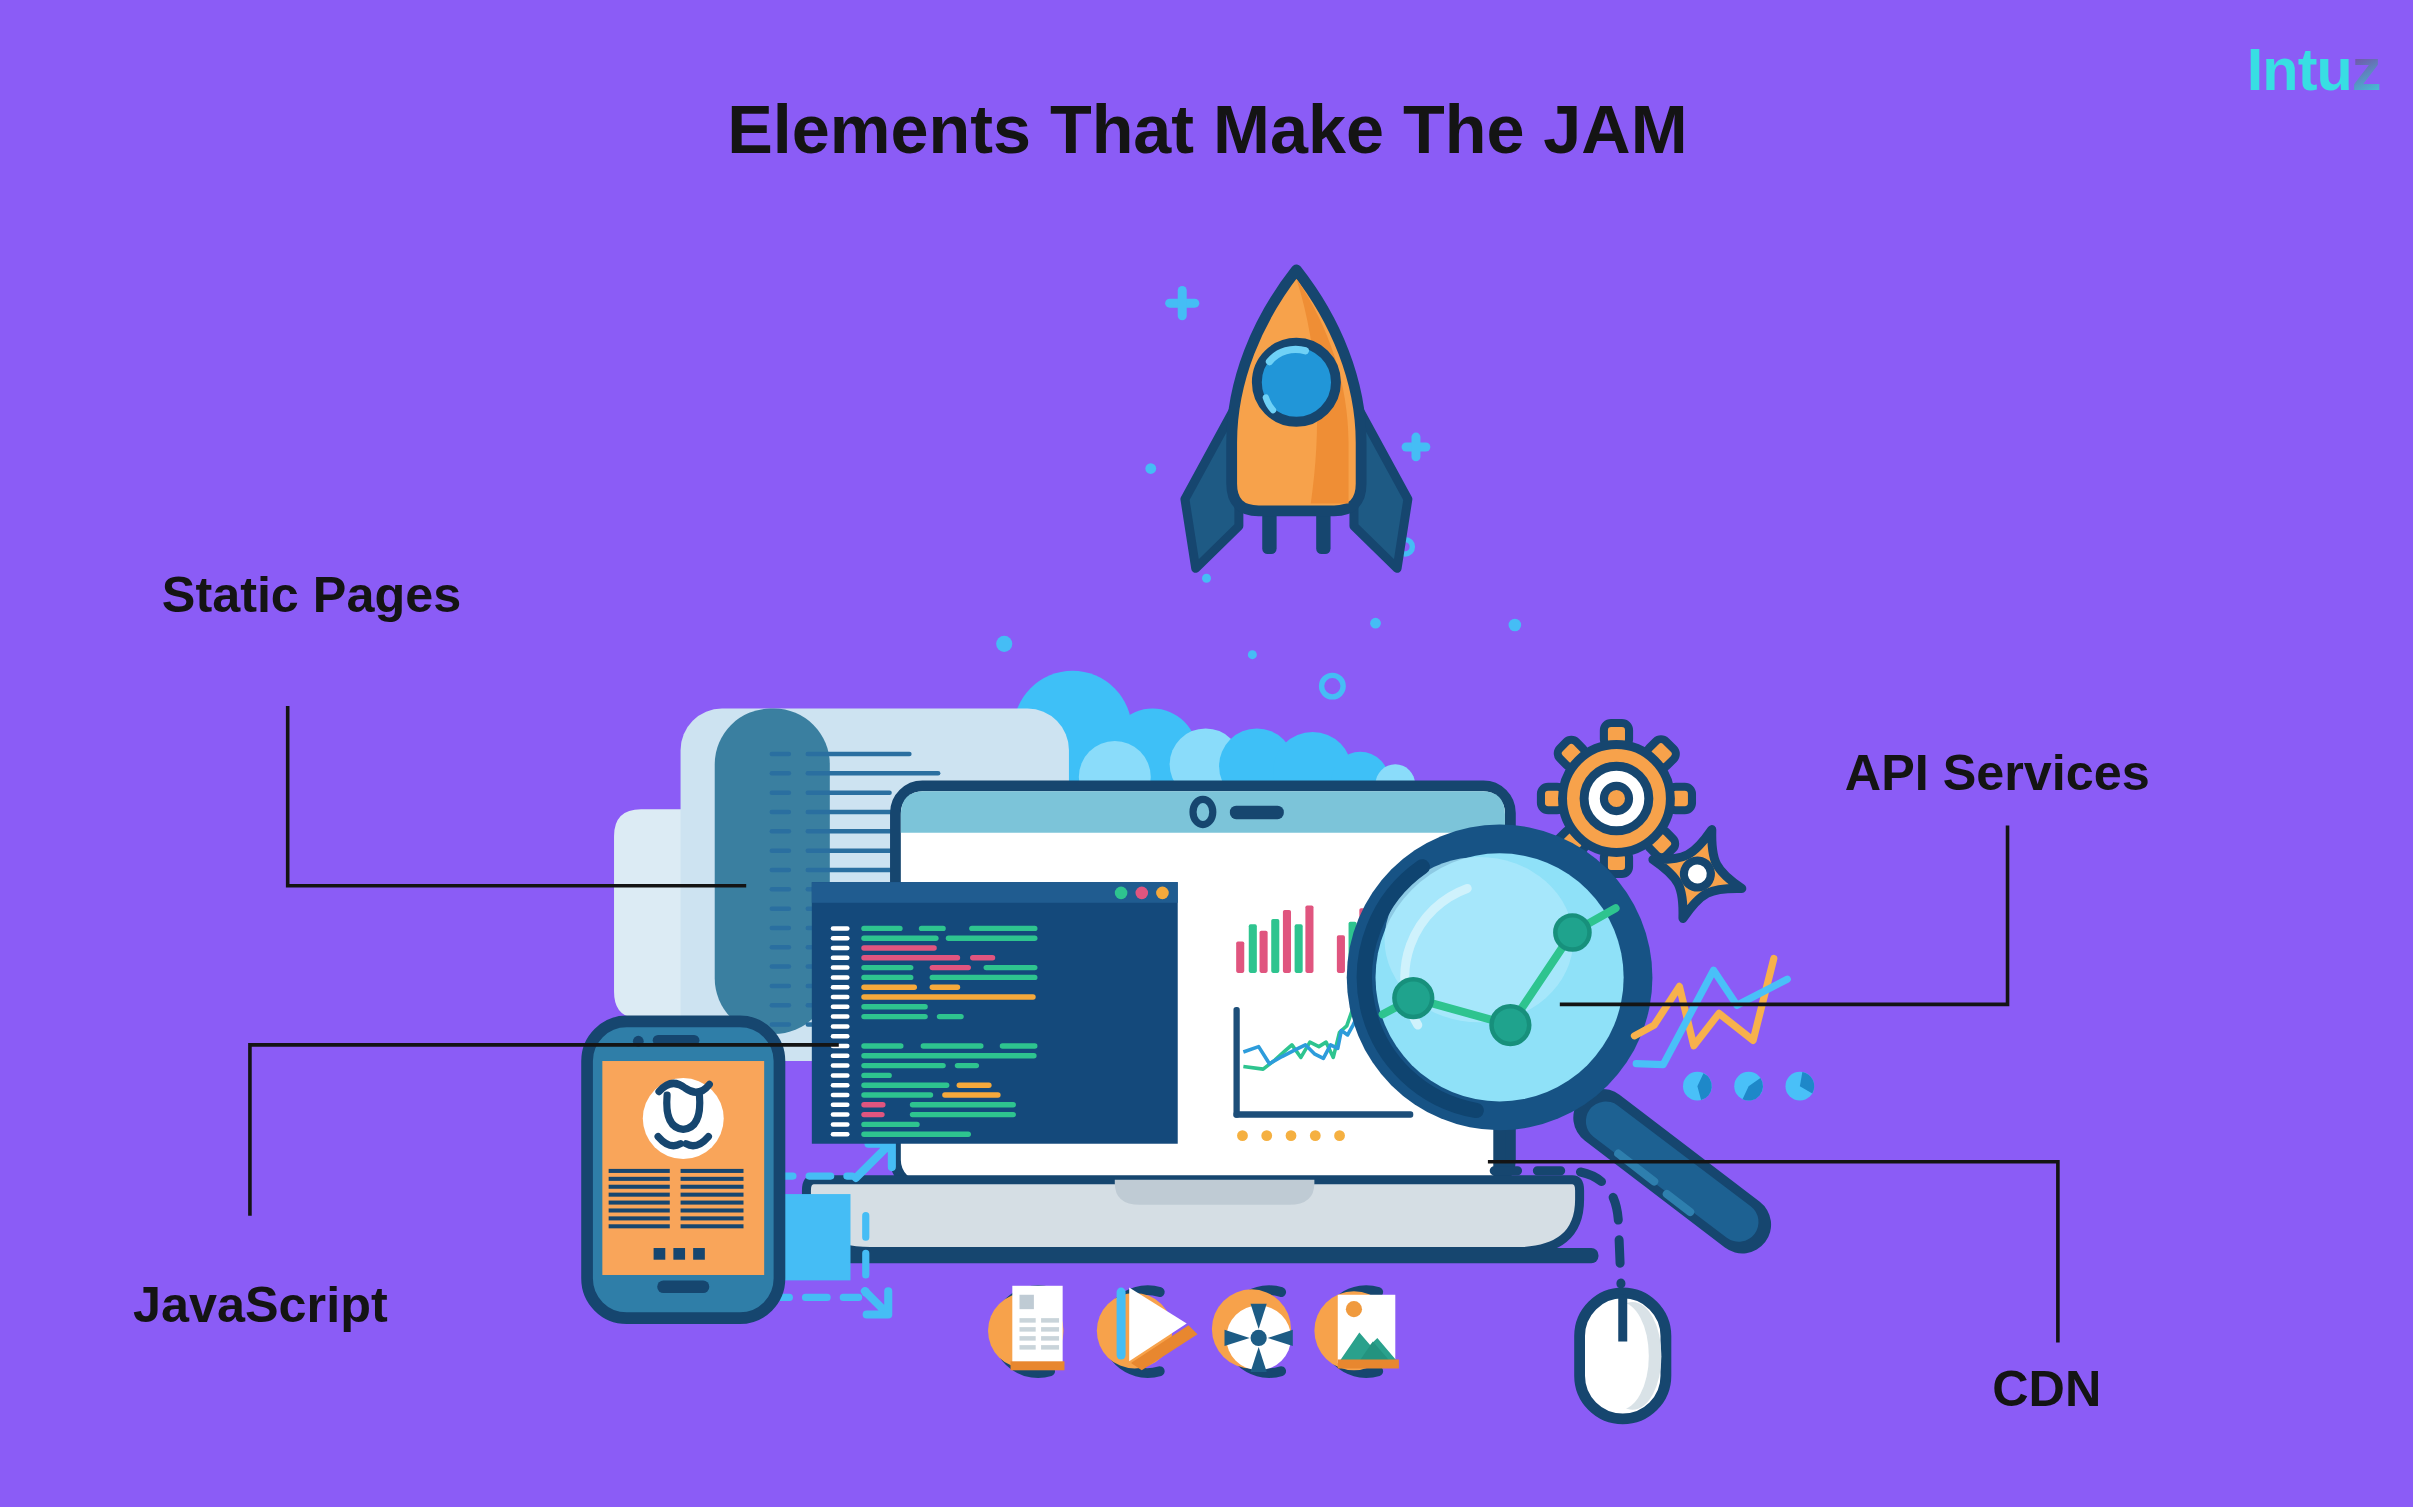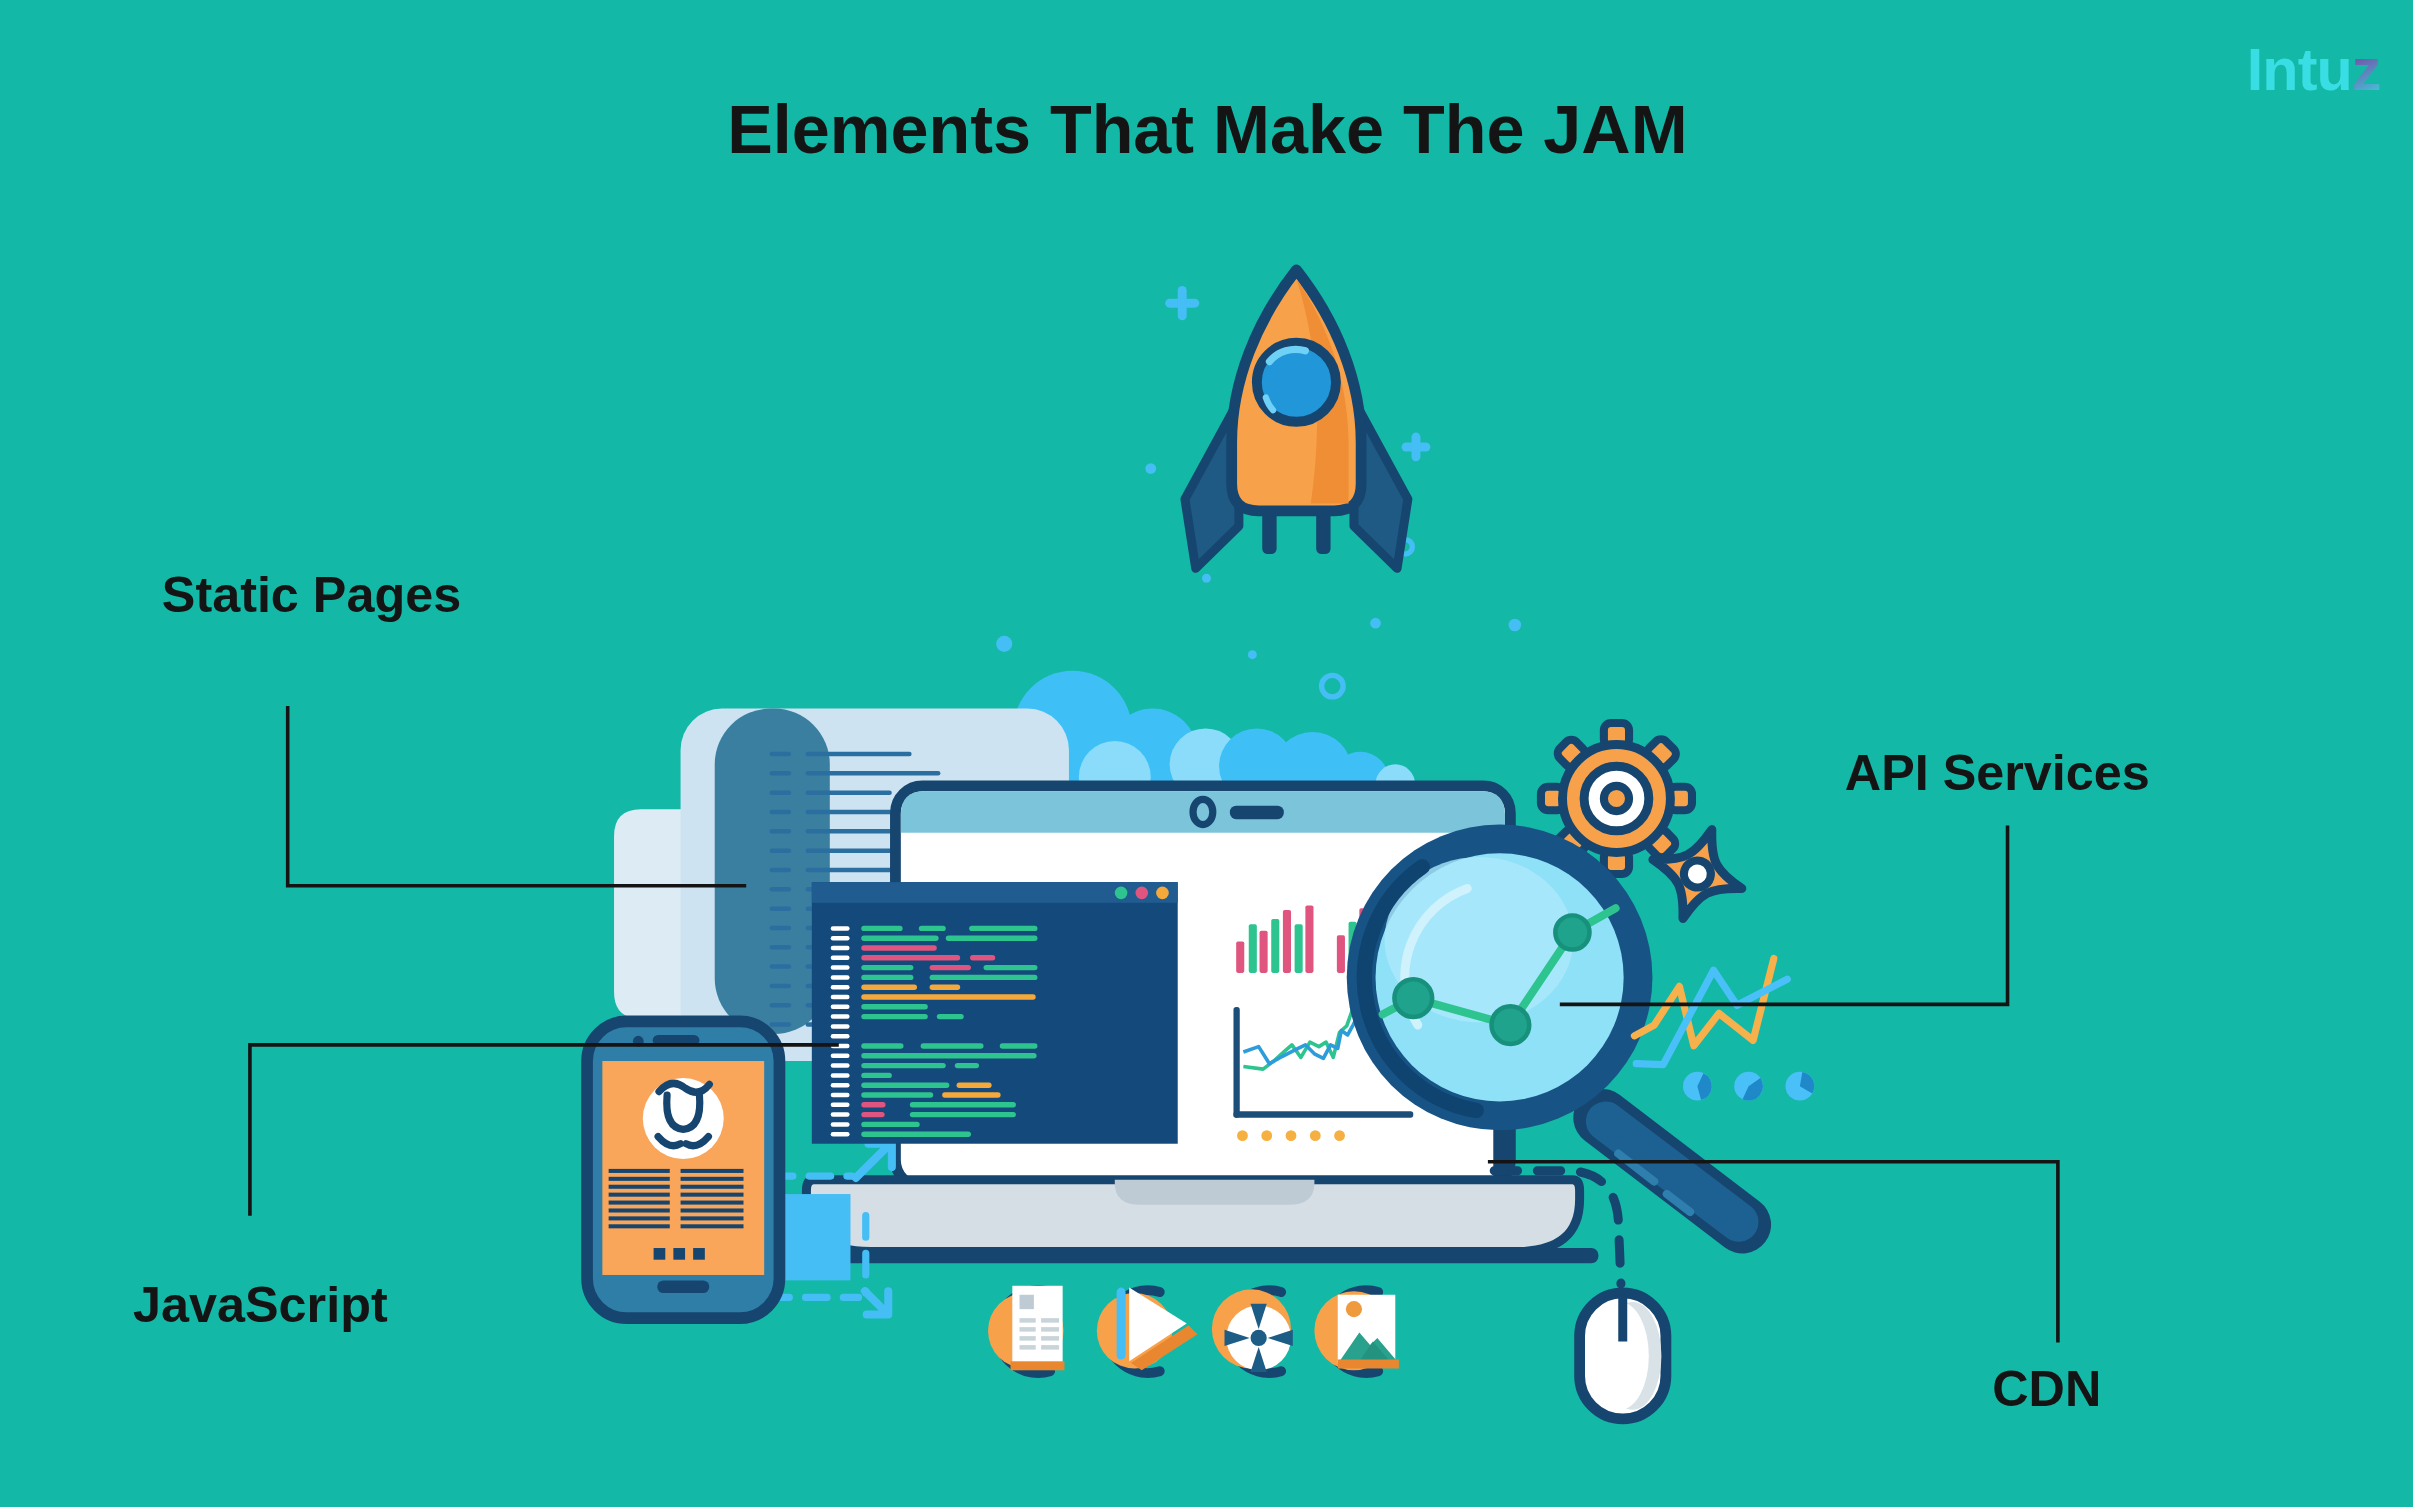--- a/index.html
+++ b/index.html
@@ -1,16 +1,16 @@
 <!DOCTYPE html>
 <html style="font-size:14.4px"><head>
 <meta charset="utf-8">
 <style>
   html,body{margin:0;padding:0;background:#fff;}
-  .stage{position:relative;width:2413px;height:1508px;background:#14b8a6;overflow:hidden;}
+  .stage{position:relative;width:2413px;height:1508px;background:#8b5cf6;overflow:hidden;}
   svg{display:block;}
   text{font-family:"Liberation Sans", sans-serif;}
 </style>
 </head>
 <body>
 
 <div class="stage">
 <svg width="2413" height="1508" viewBox="0 0 2684 1677" xmlns="http://www.w3.org/2000/svg">
   <defs>
     <linearGradient id="zgrad" x1="0" y1="0" x2="1" y2="1">

